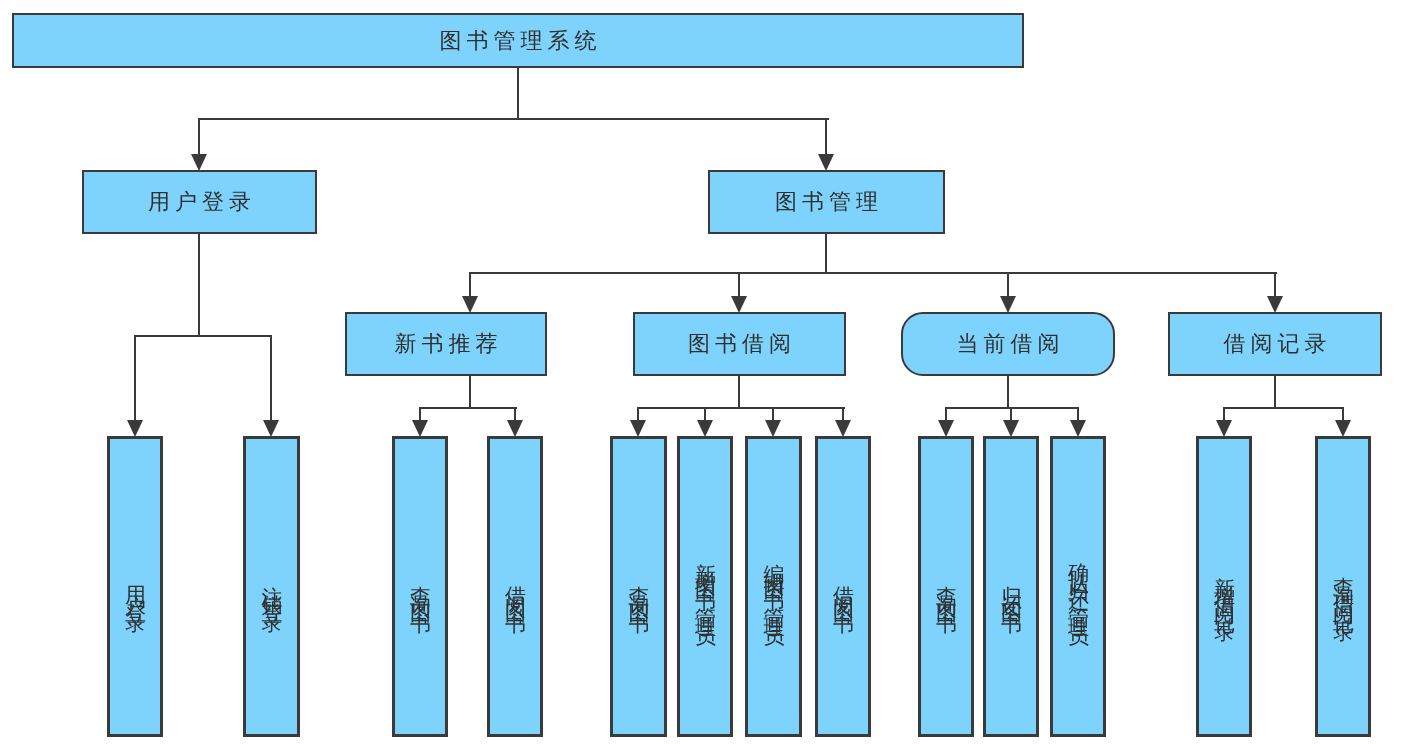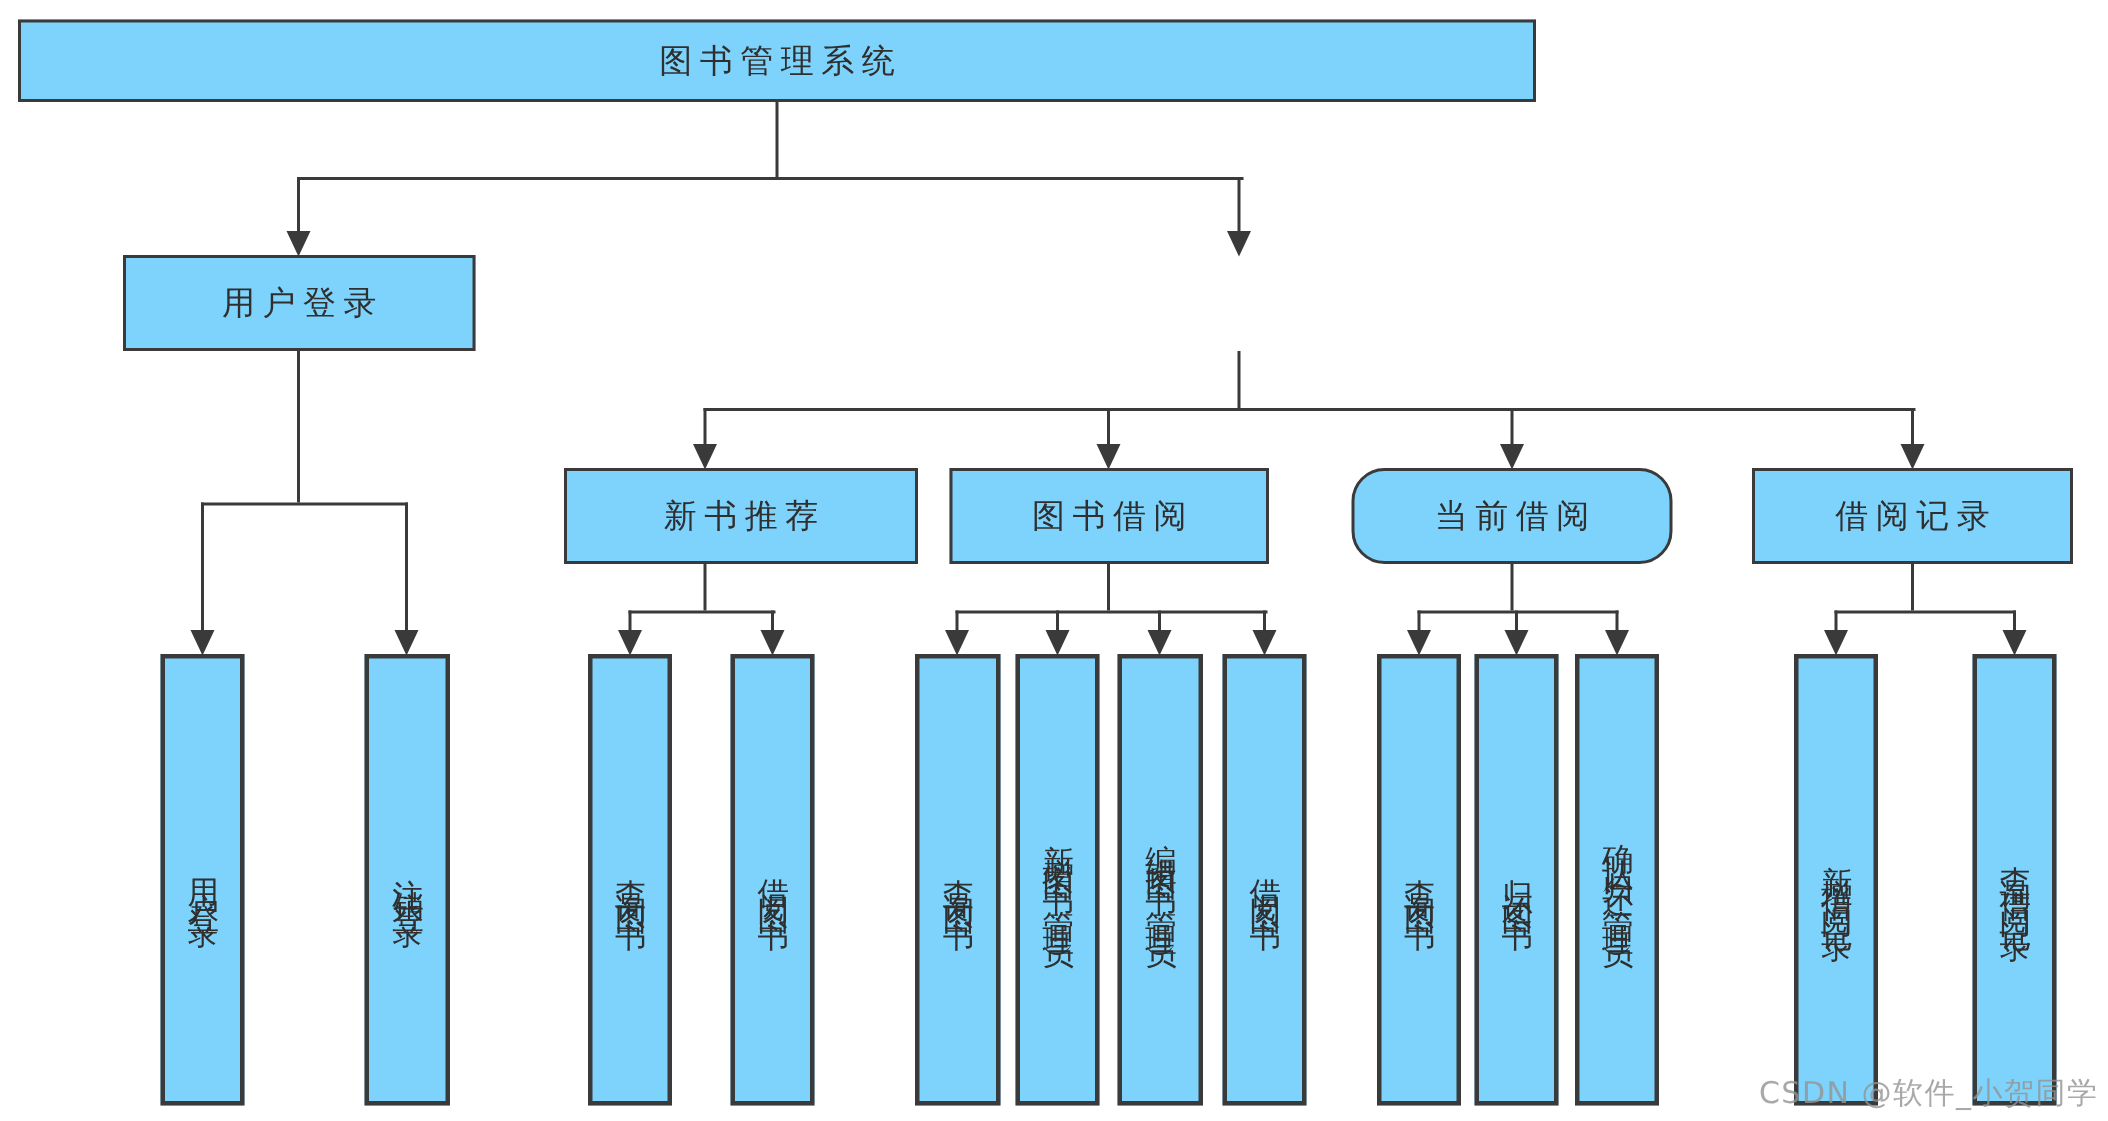--- a/index.html
+++ b/index.html
@@ -30,22 +30,23 @@
   }
 </style>
 </head>
 <body>
 
 <div class="canvas">
 
   <div class="box" style="left:12px;top:13px;width:1012px;height:55px;">图书管理系统</div>
 
   <div class="box" style="left:82px;top:170px;width:235px;height:64px;">用户登录</div>
+  <div class="box" style="left:708px;top:170px;width:237px;height:64px;">图书管理</div>
 
-  <div class="box" style="left:376px;top:312px;width:236px;height:64px;">新书推荐</div>
+  <div class="box" style="left:345px;top:312px;width:202px;height:64px;">新书推荐</div>
   <div class="box" style="left:633px;top:312px;width:213px;height:64px;">图书借阅</div>
   <div class="box" style="left:901px;top:312px;width:214px;height:64px;border-radius:22px;">当前借阅</div>
   <div class="box" style="left:1168px;top:312px;width:214px;height:64px;">借阅记录</div>
 
   <div class="box leaf" style="left:107px;top:436px;width:56px;height:301px;">用户登录</div>
   <div class="box leaf" style="left:243px;top:436px;width:57px;height:301px;">注销登录</div>
 
   <div class="box leaf" style="left:392px;top:436px;width:56px;height:301px;">查询图书</div>
   <div class="box leaf" style="left:487px;top:436px;width:56px;height:301px;">借阅图书</div>
 
@@ -113,15 +114,14 @@
   <div class="line" style="left:1077px;top:407px;width:2px;height:16px;"></div>
   <div class="arrow" style="left:1070px;top:420px;"></div>
 
   <div class="line" style="left:1274px;top:376px;width:2px;height:31px;"></div>
   <div class="line" style="left:1223px;top:407px;width:121px;height:2px;"></div>
   <div class="line" style="left:1223px;top:407px;width:2px;height:16px;"></div>
   <div class="arrow" style="left:1216px;top:420px;"></div>
   <div class="line" style="left:1342px;top:407px;width:2px;height:16px;"></div>
   <div class="arrow" style="left:1335px;top:420px;"></div>
 
-  <div class="watermark">CSDN @软件_小贺同学</div>
 
 </div>
 
 </body></html>

